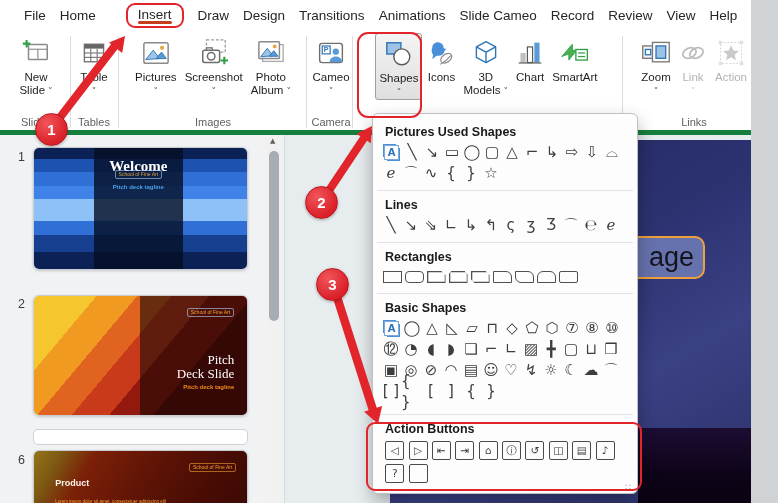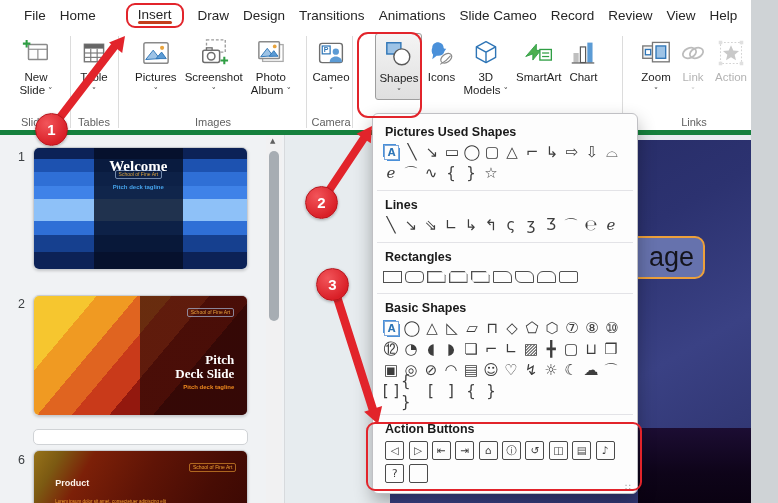--- a/index.html
+++ b/index.html
@@ -34,21 +34,21 @@
   
   .s1bg{width:100%;height:100%;background:linear-gradient(180deg,#0c2257 0%,#0c2257 9%,#1d52b0 9%,#1d52b0 20%,#2f6fd6 20%,#2f6fd6 31%,#3f82e8 31%,#3f82e8 42%,#8ec1f8 42%,#8ec1f8 60%,#2f6fd6 60%,#2f6fd6 72%,#16408f 72%,#16408f 86%,#0c2257 86%);}
   .s1ov{position:absolute;left:28%;top:0;width:42%;height:100%;background:rgba(5,14,35,.8);
         display:flex;flex-direction:column;align-items:center;}
   .s1title{font-family:"Liberation Serif",serif;font-weight:bold;font-size:15px;color:#fff;margin-top:10px;}
   .s1tag{font-size:6px;font-weight:bold;color:#45a1e8;margin-top:9px;}
   
   .s2bg{width:100%;height:100%;background:linear-gradient(130deg,#f6c62f 0%,#f6c62f 20%,#f09a22 20%,#f09a22 33%,#e06420 33%,#e06420 44%,#c93a1a 44%,#c93a1a 56%,#93180e 56%,#93180e 70%,#5f0a0a 70%);}
   .s2dark{position:absolute;left:0;top:0;width:100%;height:100%;background:linear-gradient(90deg,transparent 49.8%,rgba(25,7,3,.6) 50%);}
   .s2text{position:absolute;right:6%;top:48%;width:48%;text-align:right;}
-  .s2title{font-family:"Liberation Serif",serif;font-weight:bold;font-size:13px;line-height:14px;color:#fff;}
+  .s2title{font-family:"Liberation Serif",serif;font-weight:normal;font-size:13px;line-height:14px;color:#fff;}
   .s2tag{font-size:6px;font-weight:bold;color:#ef8a1f;margin-top:3px;}
   
   .s6bg{width:100%;height:100%;background:linear-gradient(120deg,#97731a 0%,#7c5a12 10%,#7c2008 22%,#5f1406 45%,#470c04 70%,#350603 100%);}
   .s6title{position:absolute;left:10%;top:22%;font-size:9px;font-weight:bold;color:#fdf4ec;}
   .s6sub{position:absolute;left:10%;top:40%;font-size:4.5px;color:#f0a132;width:70%;}
   .sliver{position:absolute;left:33px;top:294px;width:215px;height:16px;background:#fff;border:1px solid #d0d3d6;border-radius:5px;box-sizing:border-box;}
   
   #scrollbar{position:absolute;left:266px;top:135px;width:16px;height:368px;background:#f1f1f2;}
   #scroll-up{position:absolute;left:270px;top:137px;font-size:7px;color:#606060;font-family:"DejaVu Sans",sans-serif;}
   #scroll-thumb{position:absolute;left:269px;top:151px;width:10px;height:170px;background:#a7adb3;border-radius:5px;}
@@ -247,39 +247,39 @@
           <div class="ricon">
               <svg width="28" height="28" viewBox="0 0 32 32">
                 <path d="M16 3l11 6v12l-11 6-11-6V9z" fill="#fff" stroke="#2e75b6" stroke-width="1.6" stroke-linejoin="round"></path>
                 <path d="M5 9l11 6 11-6M16 15v12" fill="none" stroke="#2e75b6" stroke-width="1.6"></path>
               </svg>
             </div>
           <div class="rlabel"><span>3D</span><br><span>Models</span><span class="chv-in">˅</span></div>
         </div>
         <div class="rbtn">
           <div class="ricon">
+              <svg width="26" height="28" viewBox="0 0 30 32">
+                <rect x="4" y="16" width="6" height="11" fill="#bfbfbf"></rect>
+                <rect x="12" y="9" width="6" height="18" fill="#fff" stroke="#595959" stroke-width="1.4"></rect>
+                <rect x="20" y="4" width="6" height="23" fill="#5b9bd5"></rect>
+                <line x1="2" y1="27.5" x2="28" y2="27.5" stroke="#595959" stroke-width="1.4"></line>
+              </svg>
+            </div>
+          <div class="rlabel"><span>Chart</span></div>
+        </div>
+        <div class="rbtn">
+          <div class="ricon">
               <svg width="30" height="26" viewBox="0 0 34 28">
                 <path d="M2 18L14 4v7h5l-9 11v-7z" fill="#4caf50" stroke="#2f9e44" stroke-width="1"></path>
                 <rect x="18" y="10" width="13" height="12" fill="#fff" stroke="#2f9e44" stroke-width="1.5"></rect>
                 <line x1="20.5" y1="14" x2="28.5" y2="14" stroke="#2f9e44" stroke-width="1.4"></line>
                 <line x1="20.5" y1="18" x2="28.5" y2="18" stroke="#2f9e44" stroke-width="1.4"></line>
               </svg>
             </div>
           <div class="rlabel"><span>SmartArt</span></div>
-        </div>
-        <div class="rbtn">
-          <div class="ricon">
-              <svg width="26" height="28" viewBox="0 0 30 32">
-                <rect x="4" y="16" width="6" height="11" fill="#bfbfbf"></rect>
-                <rect x="12" y="9" width="6" height="18" fill="#fff" stroke="#595959" stroke-width="1.4"></rect>
-                <rect x="20" y="4" width="6" height="23" fill="#5b9bd5"></rect>
-                <line x1="2" y1="27.5" x2="28" y2="27.5" stroke="#595959" stroke-width="1.4"></line>
-              </svg>
-            </div>
-          <div class="rlabel"><span>Chart</span></div>
         </div>
       </div>
     </div>
 
     <div class="rgroup" style="left:626px;width:136px">
       <div class="rrow">
         <div class="rbtn">
           <div class="ricon">
               <svg width="30" height="26" viewBox="0 0 34 28">
                 <rect x="2" y="6" width="14" height="14" fill="#f2f2f2" stroke="#777" stroke-width="1.5"></rect>

